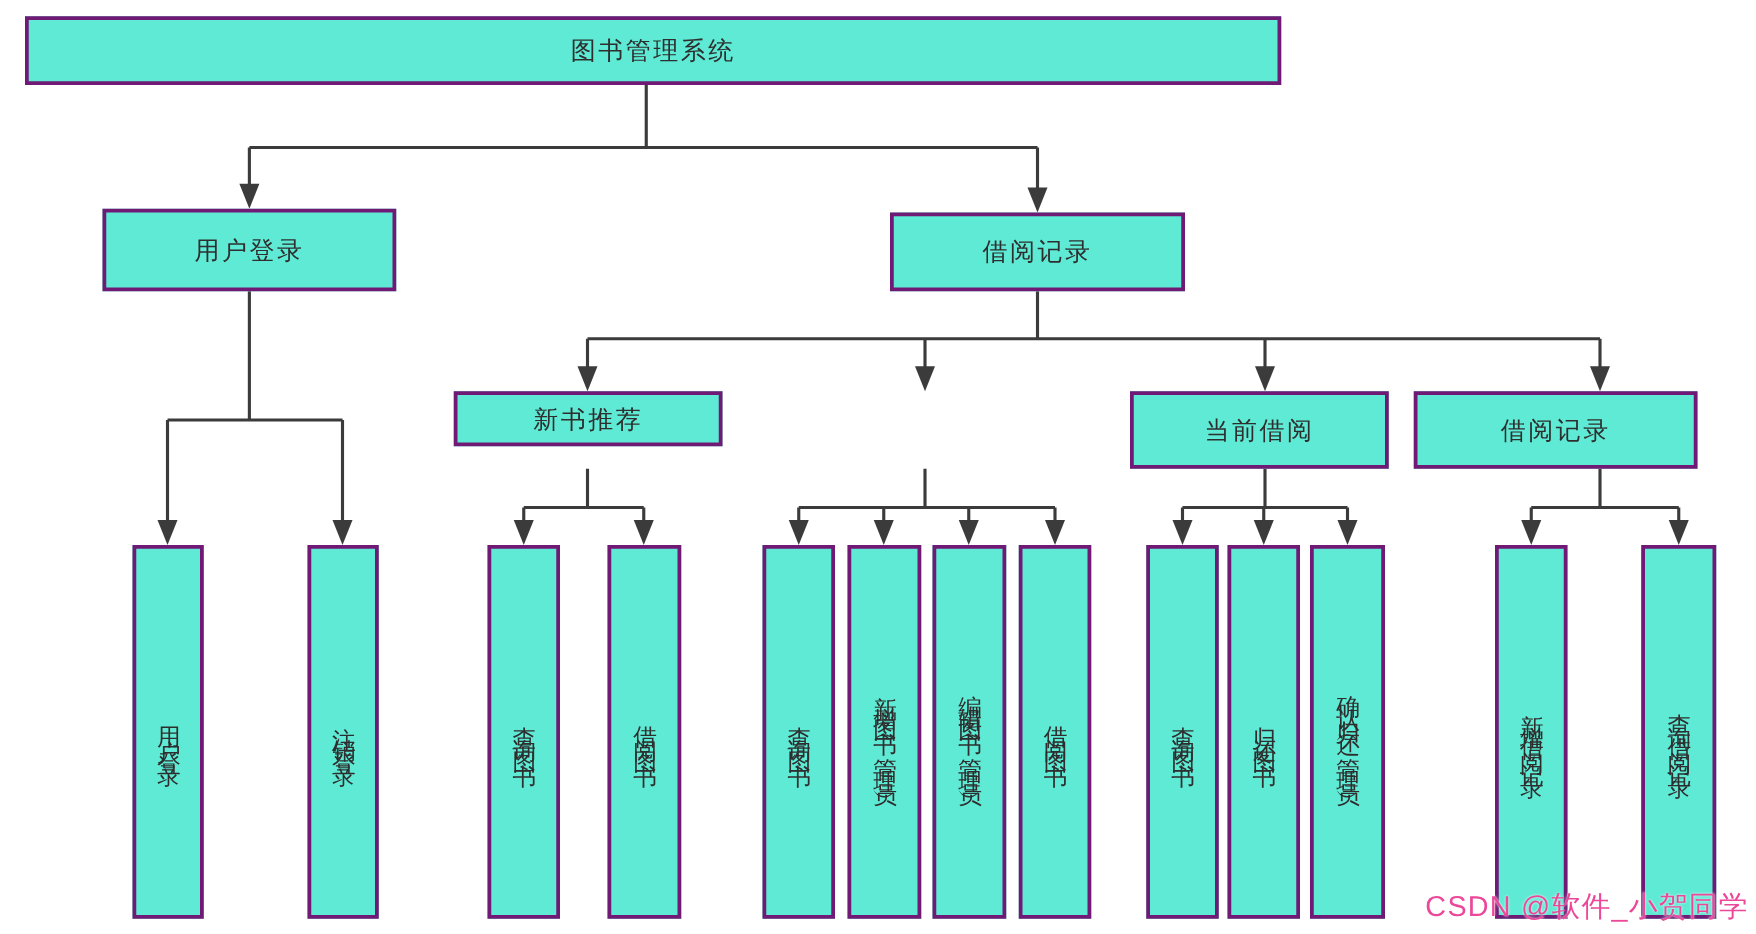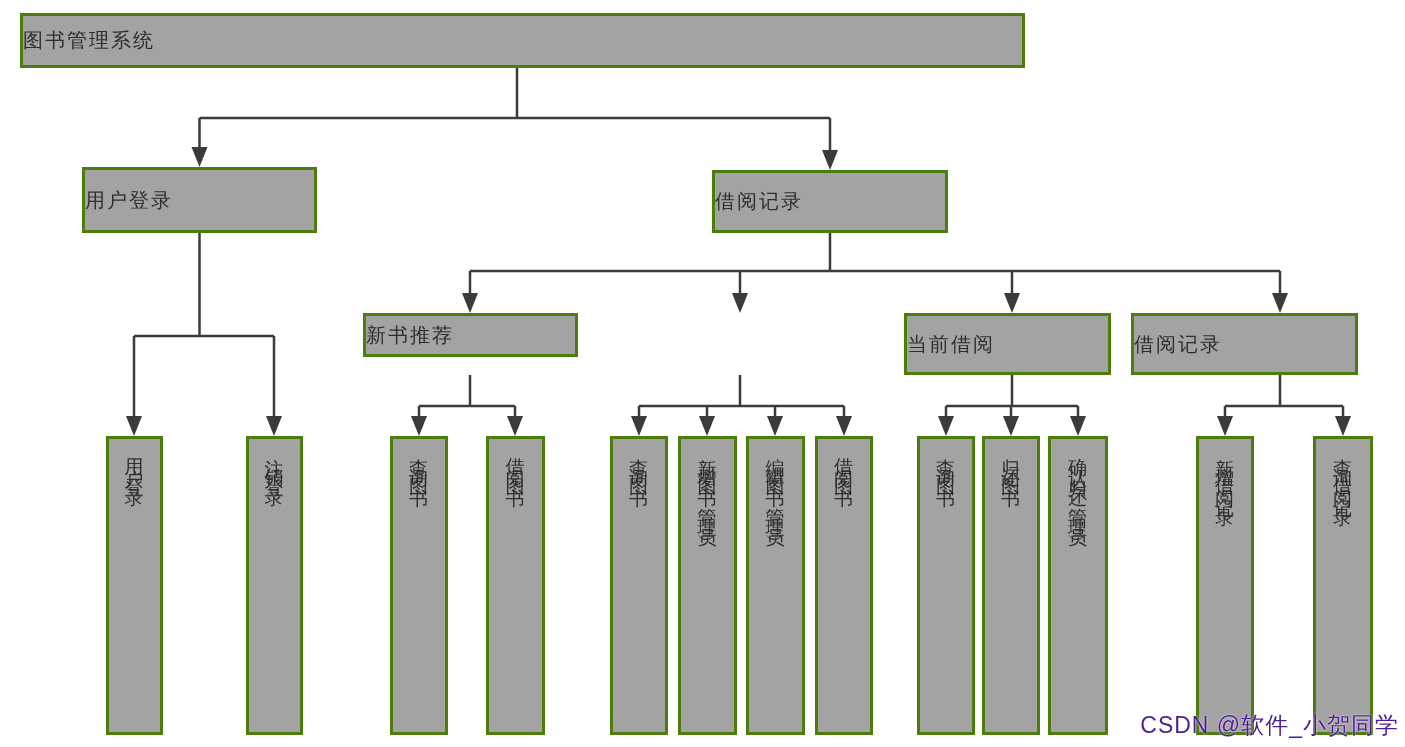--- a/index.html
+++ b/index.html
@@ -10,23 +10,23 @@
     font-family:"Liberation Sans","DejaVu Sans",sans-serif;
     overflow:hidden;
   }
   svg.connectors{position:absolute;left:0;top:0;width:1405px;height:747px;}
   svg.connectors path{stroke:#3b3b3b;stroke-width:2.5;fill:none;}
   svg.connectors polygon{fill:#3b3b3b;stroke:none;}
 
   .node{
     position:absolute;
     box-sizing:border-box;
-    border:3px solid #4d7c0f;
-    background:#a3a3a3;
-    display:flex;align-items:center;
+    border:3px solid #701a75;
+    background:#5eead4;
+    display:flex;align-items:center;justify-content:center;
     color:#2e2e2e;
     font-size:20px;
     letter-spacing:2px;
     text-align:center;
     z-index:2;
   }
   .leaf{
     writing-mode:vertical-rl;
     font-size:19px;
     letter-spacing:10px;
@@ -56,21 +56,21 @@
   #l-cb-query{left:917px;top:436px;width:58px;height:299px;}
   #l-cb-return{left:982px;top:436px;width:58px;height:299px;}
   #l-cb-confirm{left:1048px;top:436px;width:60px;height:299px;}
   #l-br-add{left:1196px;top:436px;width:58px;height:299px;}
   #l-br-query{left:1313px;top:436px;width:60px;height:299px;}
 
   .watermark{
     position:absolute;
     right:6px;bottom:6px;
     font-size:23px;
-    color:#4c1d95;
+    color:#ec4899;
     letter-spacing:1px;
     z-index:3;
     text-shadow:0 0 2px #ffffff;
   }
 </style>
 </head>
 <body>
 
 <div class="canvas">
 

